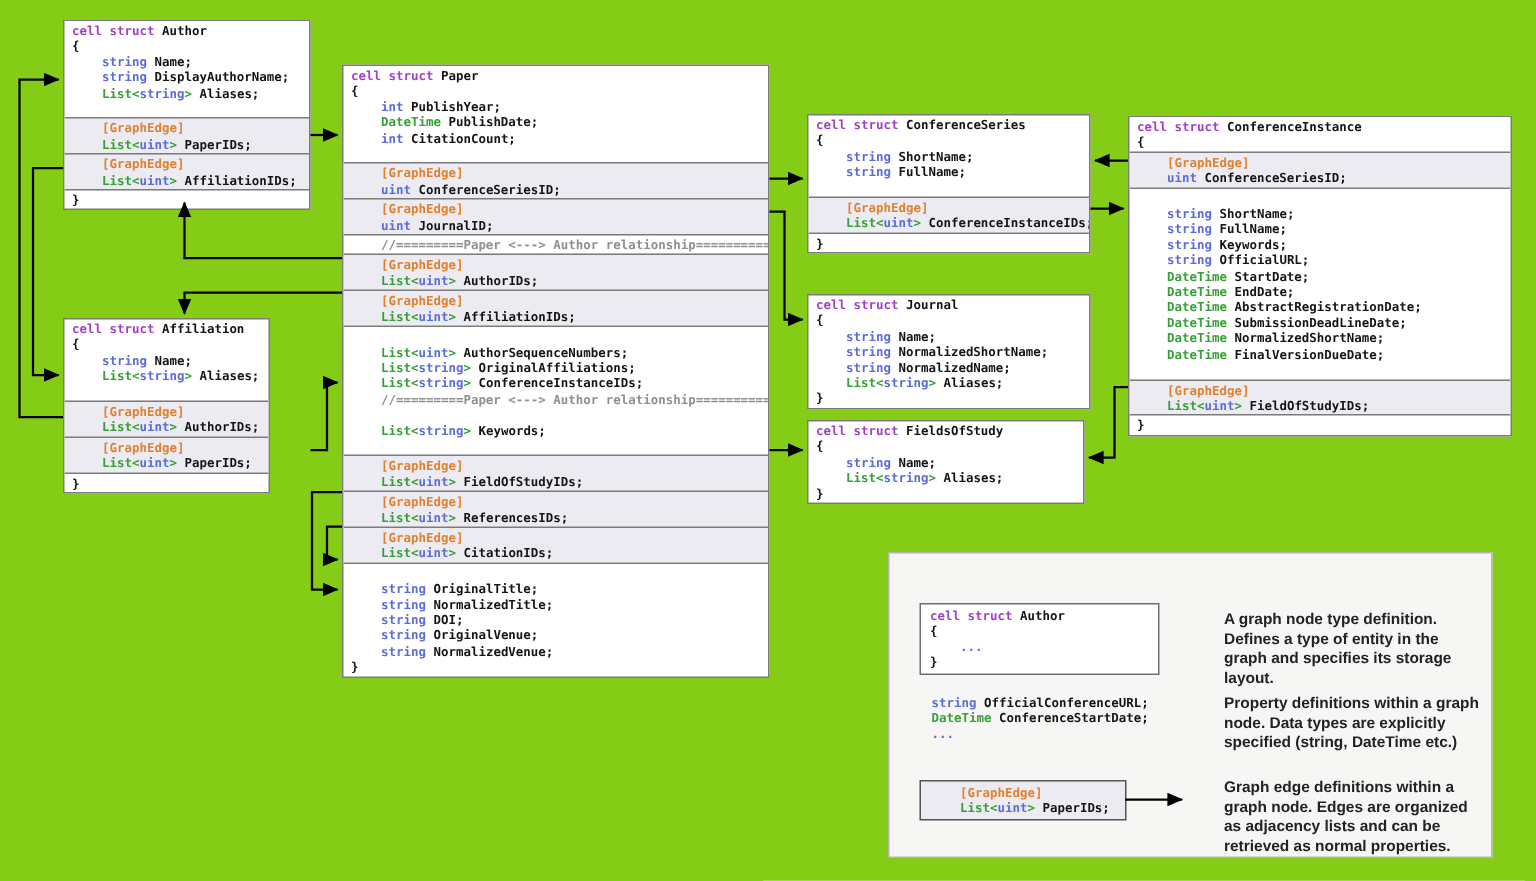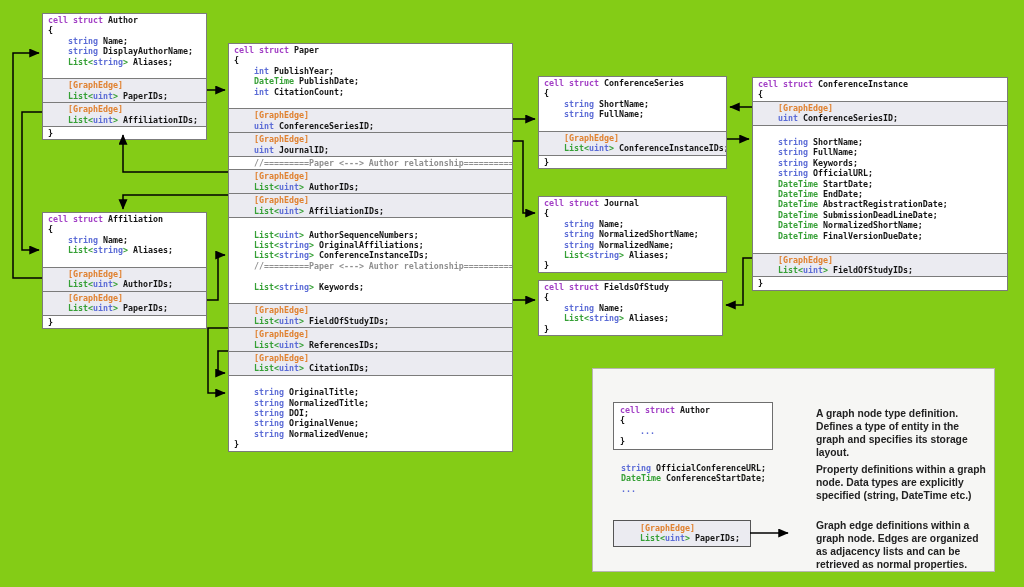--- a/index.html
+++ b/index.html
@@ -126,21 +126,21 @@
         <div class="sec">
           <div class="line">&nbsp;</div>
           <div class="line"><span class="pl">    </span><span class="ty">string</span><span class="pl"> OriginalTitle;</span></div>
           <div class="line"><span class="pl">    </span><span class="ty">string</span><span class="pl"> NormalizedTitle;</span></div>
           <div class="line"><span class="pl">    </span><span class="ty">string</span><span class="pl"> DOI;</span></div>
           <div class="line"><span class="pl">    </span><span class="ty">string</span><span class="pl"> OriginalVenue;</span></div>
           <div class="line"><span class="pl">    </span><span class="ty">string</span><span class="pl"> NormalizedVenue;</span></div>
           <div class="line"><span class="pl">}</span></div>
         </div>
       </div>
-      <div class="struct-box" style="left: 42px; top: 212px; width: 165px;">
+      <div class="struct-box" style="left: 42px; top: 212px; width: 138px;">
         <div class="sec">
           <div class="line"><span class="kw">cell</span><span class="pl"> </span><span class="kw">struct</span><span class="pl"> Affiliation</span></div>
           <div class="line"><span class="pl">{</span></div>
           <div class="line"><span class="pl">    </span><span class="ty">string</span><span class="pl"> Name;</span></div>
           <div class="line"><span class="pl">    </span><span class="gn">List</span><span class="gn">&lt;</span><span class="ty">string</span><span class="gn">&gt;</span><span class="pl"> Aliases;</span></div>
           <div class="line">&nbsp;</div>
         </div>
         <div class="sec shaded">
           <div class="line"><span class="pl">    </span><span class="or">[GraphEdge]</span></div>
           <div class="line"><span class="pl">    </span><span class="gn">List</span><span class="gn">&lt;</span><span class="ty">uint</span><span class="gn">&gt;</span><span class="pl"> AuthorIDs;</span></div>

